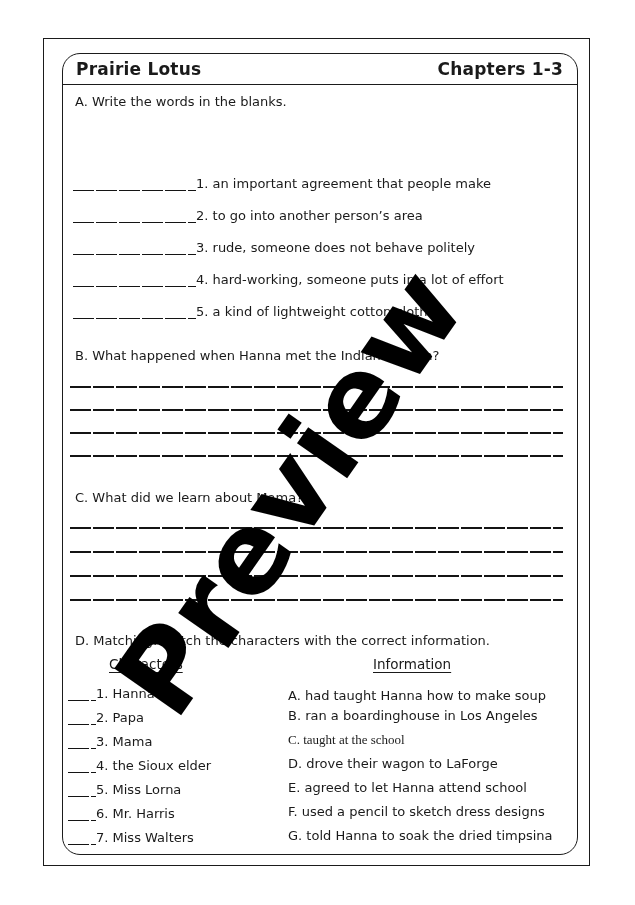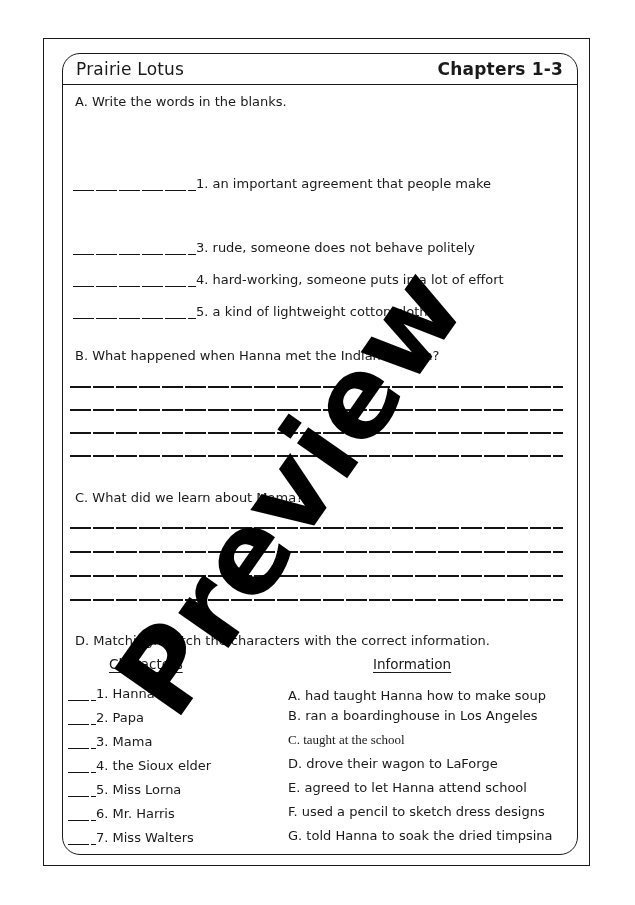--- a/index.html
+++ b/index.html
@@ -14,21 +14,21 @@
   .outer-border{
     position:absolute;left:43px;top:38px;width:547px;height:828px;
     border:1.5px solid #1b1b1b;box-sizing:border-box;
   }
   .inner-frame{
     position:absolute;left:62px;top:53px;width:516px;height:802px;
     border:1.5px solid #1b1b1b;border-radius:18px;box-sizing:border-box;
   }
   .page-title{
     position:absolute;left:76px;top:59px;
-    font-size:17px;font-weight:normal;letter-spacing:0.2px;
+    font-size:17px;font-weight:bold;letter-spacing:0.2px;
   }
   .chapter-label{
     position:absolute;right:72px;top:59px;
     font-size:17px;font-weight:bold;letter-spacing:0.2px;
   }
   .header-rule{
     position:absolute;left:62px;top:84px;width:516px;height:0;
     border-top:1.4px solid #1b1b1b;
   }
   .body-text{font-size:13px;line-height:16px;white-space:nowrap;}
@@ -77,20 +77,23 @@
   <div class="page-title">Prairie Lotus</div>
   <div class="chapter-label">Chapters 1-3</div>
   <div class="header-rule"></div>
 
   <div class="sec-heading body-text" style="top:94px;">A. Write the words in the blanks.</div>
 
 
   <div class="def-row" style="top:174px;">
     <span class="blank"></span><span>1. an important agreement that people make</span>
   </div>
+  <div class="def-row" style="top:206px;">
+    <span class="blank"></span><span>2. to go into another person’s area</span>
+  </div>
   <div class="def-row" style="top:238px;">
     <span class="blank"></span><span>3. rude, someone does not behave politely</span>
   </div>
   <div class="def-row" style="top:270px;">
     <span class="blank"></span><span>4. hard-working, someone puts in a lot of effort</span>
   </div>
   <div class="def-row" style="top:302px;">
     <span class="blank"></span><span>5. a kind of lightweight cotton cloth</span>
   </div>
 

